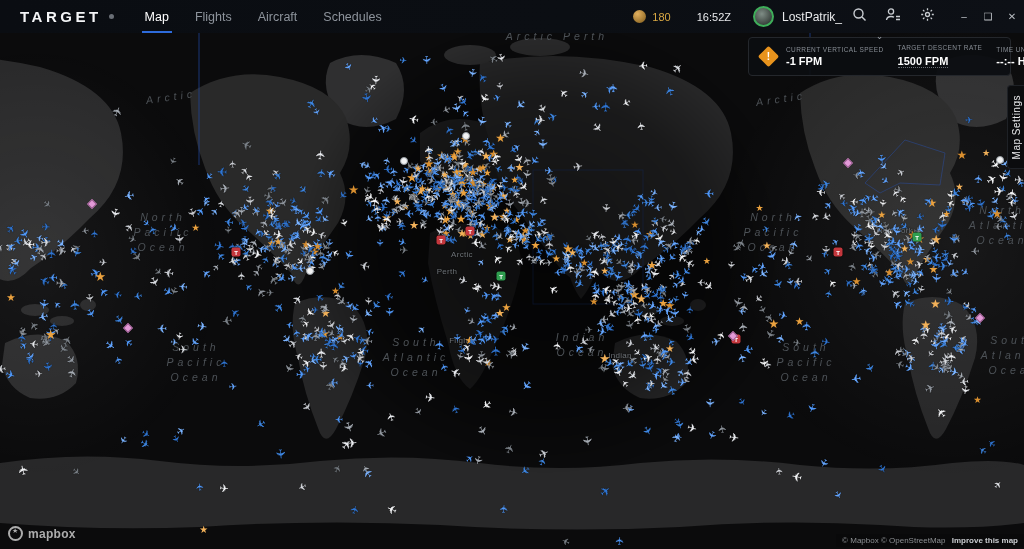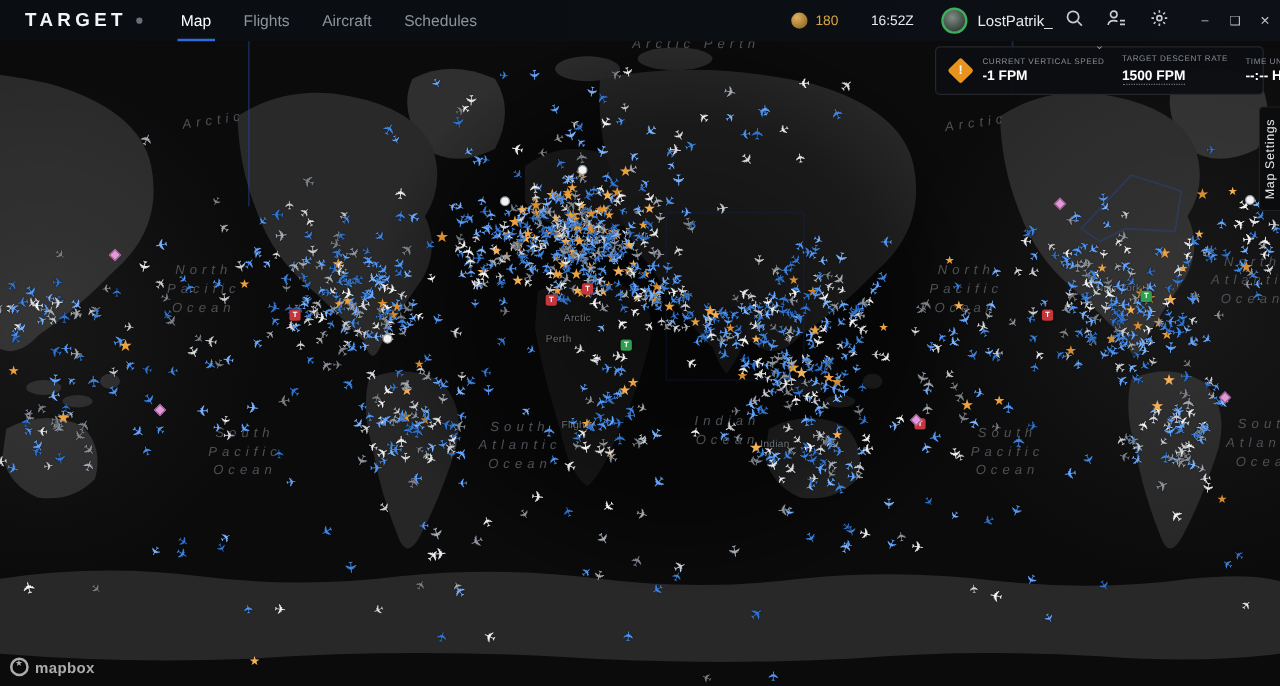--- a/index.html
+++ b/index.html
@@ -1788,14 +1788,18 @@
   </div>
 
   <div id="side-tab">
     <span>Map Settings</span>
   </div>
 
   <div id="mapbox-logo">
     <span class="mb-mark"></span>
     <span class="mb-word">mapbox</span>
   </div>
+  <div id="attrib">
+    <span>© Mapbox © OpenStreetMap</span>
+    <span class="imp">Improve this map</span>
+  </div>
 
 </div>
 
 </body></html>

